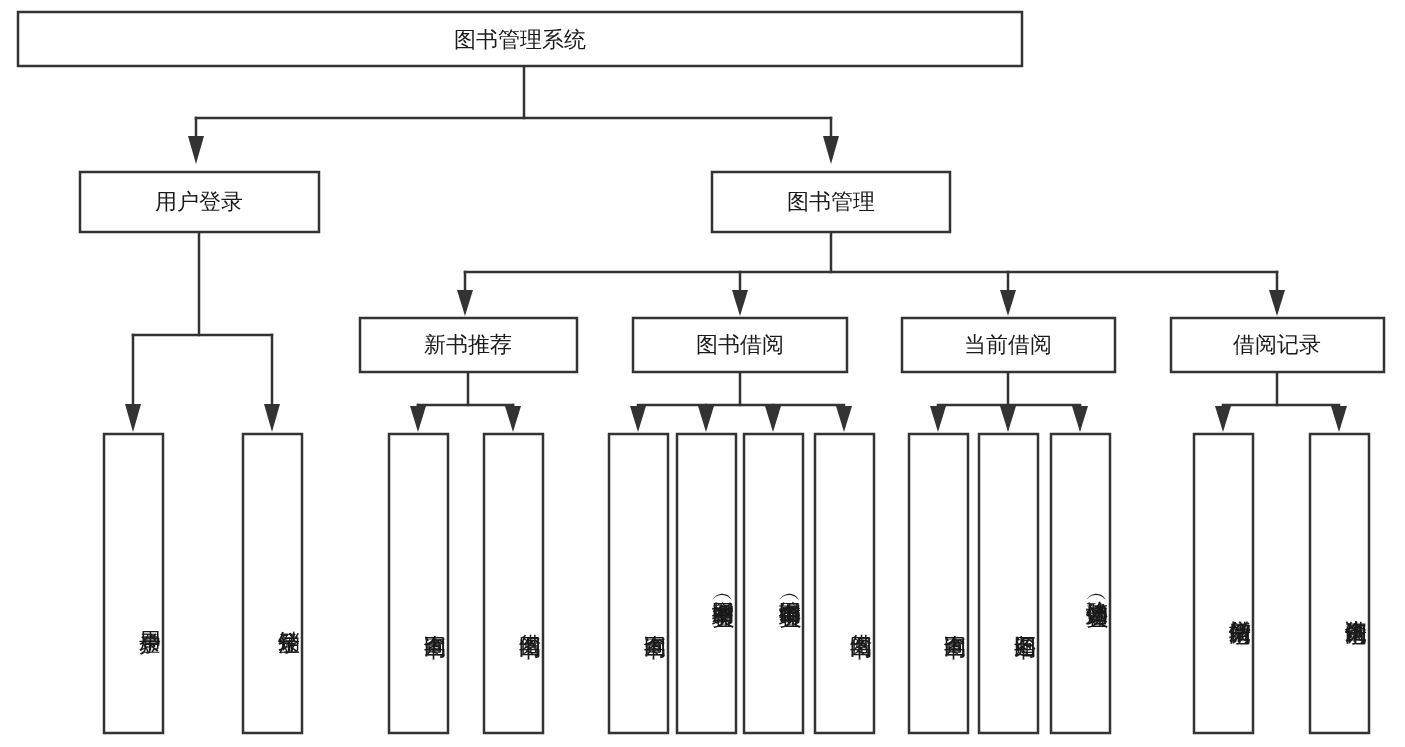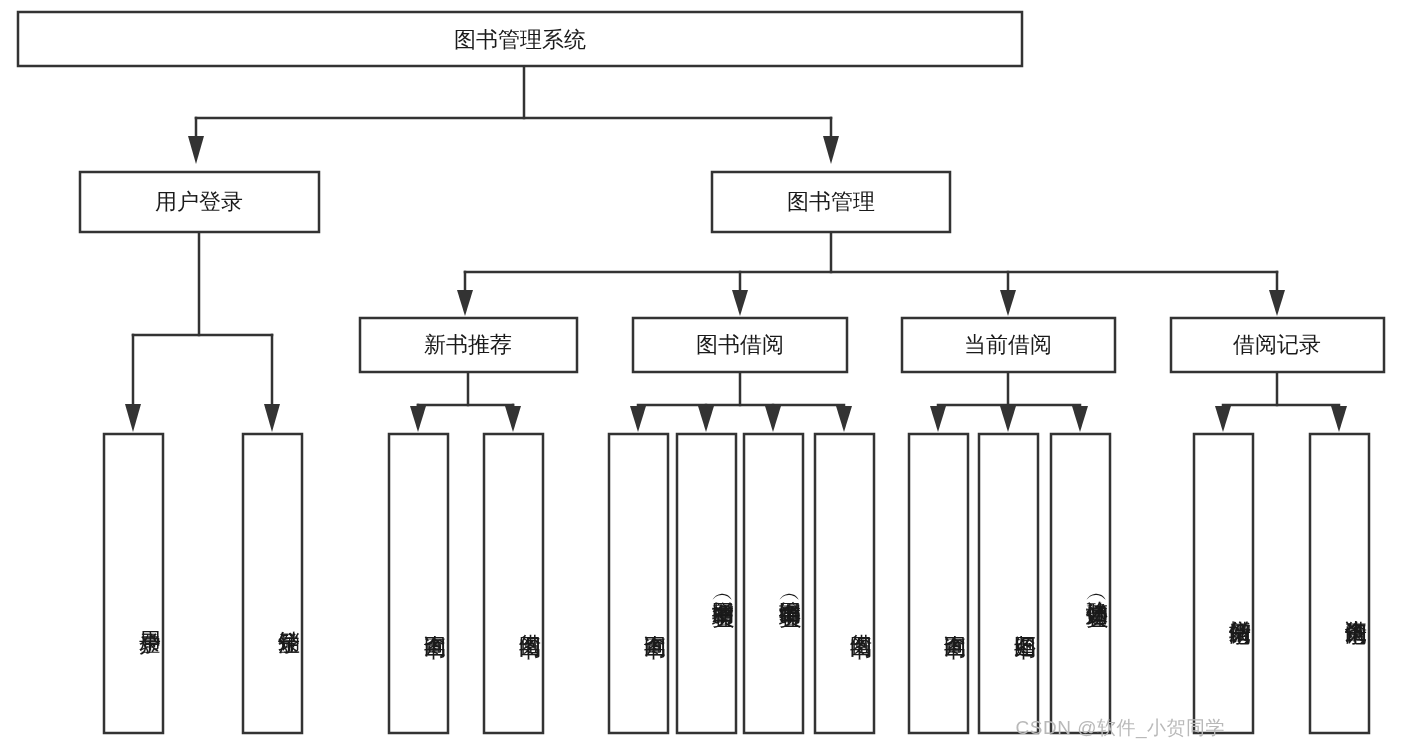--- a/index.html
+++ b/index.html
@@ -206,15 +206,14 @@
   <div class="node-label-v" style="left:744px; top:442px; width:59px; height:290px;">编辑图书（管理员）</div>
   <div class="node-label-v" style="left:815px; top:505px; width:59px; height:228px;">借阅图书</div>
 
   <div class="node-label-v" style="left:909px; top:505px; width:59px; height:228px;">查询图书</div>
   <div class="node-label-v" style="left:979px; top:505px; width:59px; height:228px;">归还图书</div>
   <div class="node-label-v" style="left:1051px; top:442px; width:59px; height:290px;">确认归还（管理员）</div>
 
   <div class="node-label-v" style="left:1194px; top:477px; width:59px; height:256px;">新增借阅记录</div>
   <div class="node-label-v" style="left:1310px; top:477px; width:59px; height:256px;">查询借阅记录</div>
 
-  <div class="watermark">CSDN @软件_小贺同学</div>
 
 </div>
 
 </body></html>

